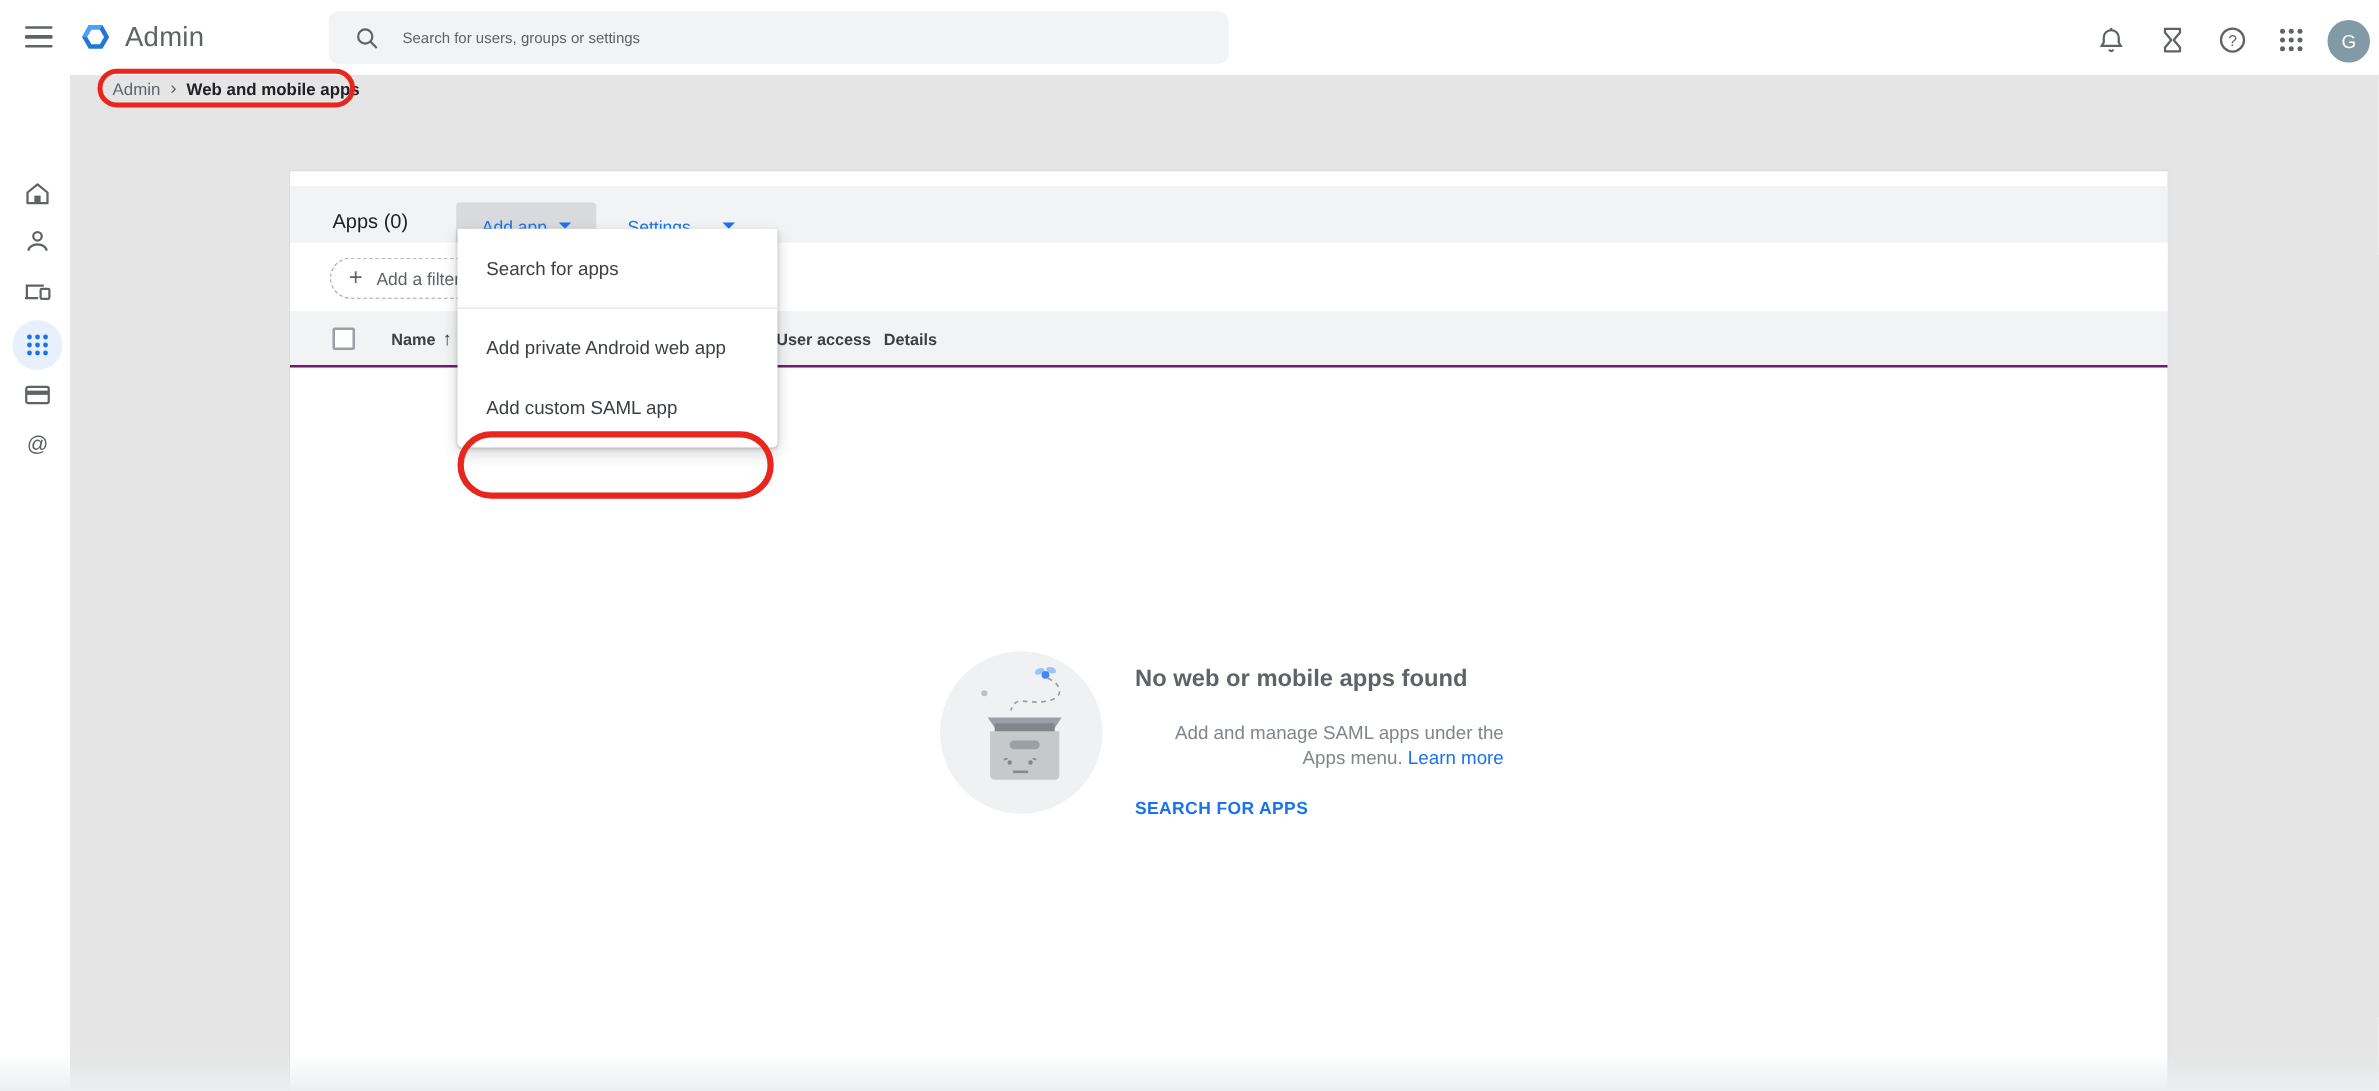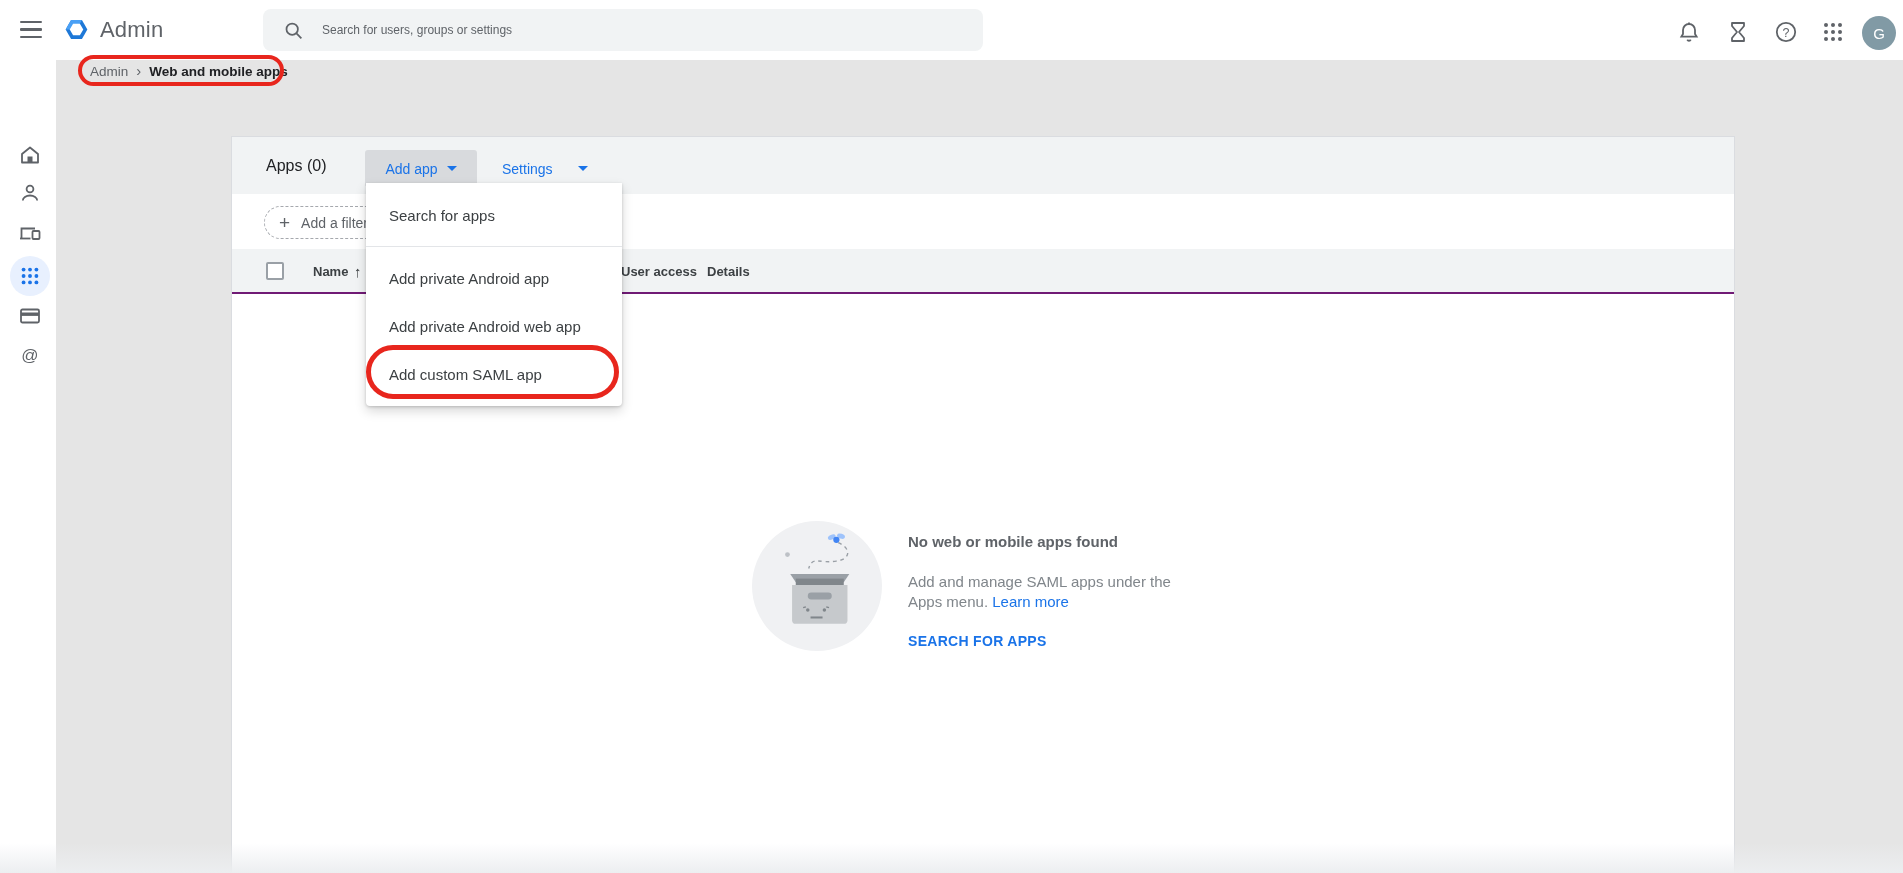--- a/index.html
+++ b/index.html
@@ -32,21 +32,21 @@
 
   
   .rail{position:absolute;left:0;top:60px;width:56px;height:813px;background:#fff;}
   .railbtn{position:absolute;left:10px;width:40px;height:40px;border-radius:50%;display:flex;align-items:center;
            justify-content:center;cursor:pointer;}
   .railbtn.active{background:#e8f0fe;}
 
   
   .card{position:absolute;left:231px;top:136px;width:1504px;height:737px;background:#fff;
         border:1px solid #dadce0;border-bottom:none;box-sizing:border-box;}
-  .toolbar{position:absolute;left:0;top:0;width:100%;height:57px;background:#f1f3f4;}
+  .toolbar{position:absolute;left:0;top:12px;width:100%;height:57px;background:#f1f3f4;}
   .tb-title{position:absolute;left:34px;top:0;height:57px;display:flex;align-items:center;
             font-size:16px;color:#202124;font-weight:500;}
   .addapp{position:absolute;left:133px;top:13px;width:112px;height:37px;background:#d8dadd;border:none;
           border-radius:3px;display:flex;align-items:center;justify-content:center;gap:9px;cursor:pointer;}
   .settingsbtn{position:absolute;left:256px;top:13px;height:37px;background:transparent;border:none;
           display:flex;align-items:center;gap:25px;cursor:pointer;padding:0 14px;}
   .bluelabel{color:#1a73e8;font-size:14px;font-weight:500;font-family:"Liberation Sans",sans-serif;}
   .caret-down{width:0;height:0;border-left:5px solid transparent;border-right:5px solid transparent;
               border-top:5.5px solid #1a73e8;}
 
@@ -63,22 +63,22 @@
   .th-name{left:81px;}
   .sortarrow{position:absolute;left:122px;top:0;height:45px;display:flex;align-items:center;
              font-size:15px;color:#3c4043;cursor:pointer;}
   .th-access{left:389px;}
   .th-details{left:475px;}
 
   
   .empty-circle{position:absolute;left:520px;top:384px;width:130px;height:130px;border-radius:50%;background:#f0f1f3;
                 display:flex;align-items:center;justify-content:center;}
   .empty-text{position:absolute;left:676px;top:396px;width:300px;}
-  .empty-title{font-size:15px;font-weight:700;color:#5f6368;margin:0 0 22px 0;}
-  .empty-body{font-size:15px;color:#80868b;line-height:20px;width:295px;margin:16px 0 21px 0;}
+  .empty-title{font-size:19px;font-weight:700;color:#5f6368;margin:0 0 22px 0;}
+  .empty-body{font-size:15px;color:#80868b;line-height:20px;width:295px;margin:16px 0 21px 0;text-align:right;}
   .learnmore{color:#1a73e8;cursor:pointer;text-decoration:none;}
   .empty-cta{font-size:14px;font-weight:700;color:#1a73e8;letter-spacing:.3px;cursor:pointer;}
 
   
   .menu{position:absolute;left:366px;top:183px;width:256px;background:#fff;padding:8px 0;
         border-radius:0 0 4px 4px;box-shadow:0 1px 3px rgba(0,0,0,.18),0 5px 12px rgba(0,0,0,.16);}
   .menuitem{height:48px;display:flex;align-items:center;padding-left:23px;font-size:15px;color:#3c4043;cursor:pointer;}
   .menudivider{height:1px;background:#e3e5e8;margin:7px 0;}
   .oval2{position:absolute;left:366px;top:345px;width:253px;height:54px;border:5px solid #e8261d;border-radius:27px;
          box-sizing:border-box;pointer-events:none;}
@@ -259,20 +259,19 @@
         <span>Add and manage SAML apps under the Apps menu.</span>
         <a class="learnmore">Learn more</a>
       </p>
       <div class="empty-cta">SEARCH FOR APPS</div>
     </div>
   </section>
 
   <div class="menu">
     <div class="menuitem">Search for apps</div>
     <div class="menudivider"></div>
-    <div class="menuitem">Add private Android app</div>
     <div class="menuitem">Add private Android web app</div>
     <div class="menuitem">Add custom SAML app</div>
   </div>
   <div class="oval2"></div>
 
   <div class="bottomfade"></div>
 </div>
 
 </body></html>

